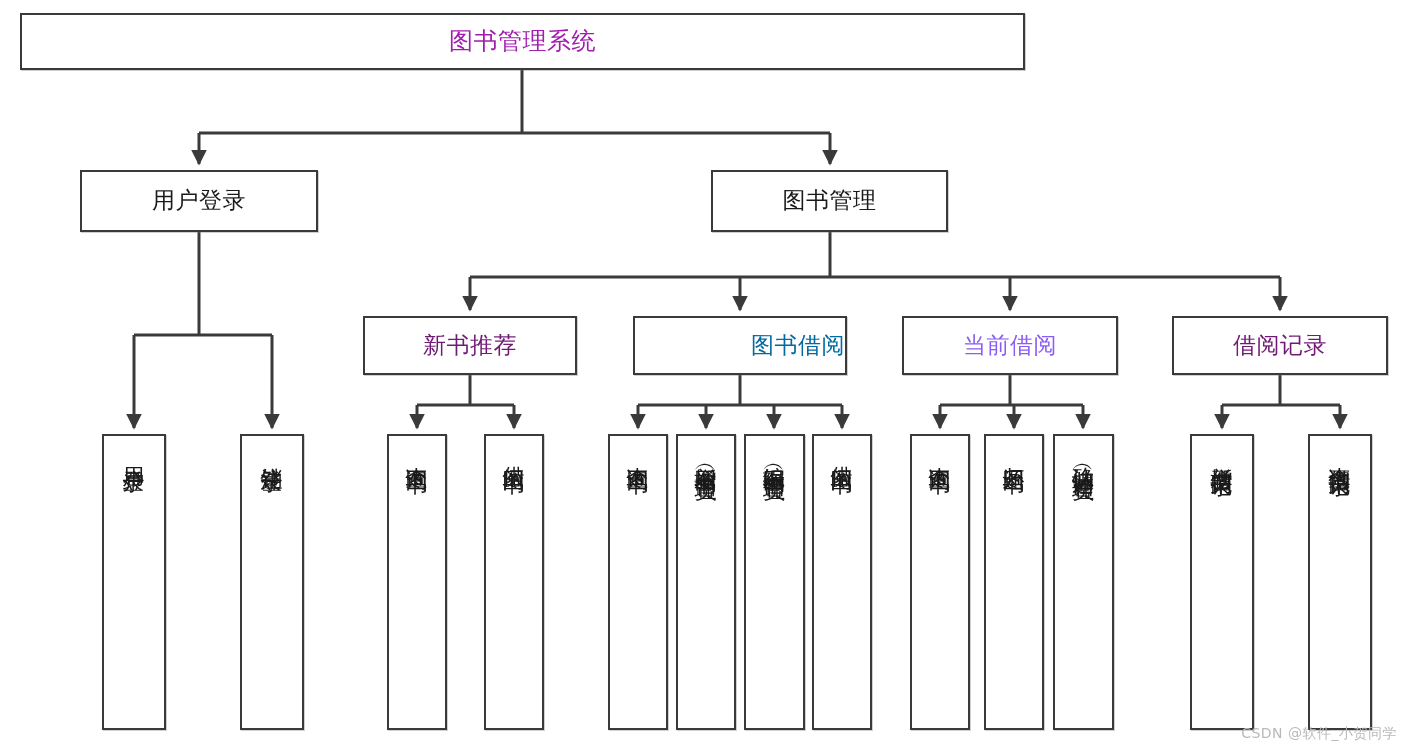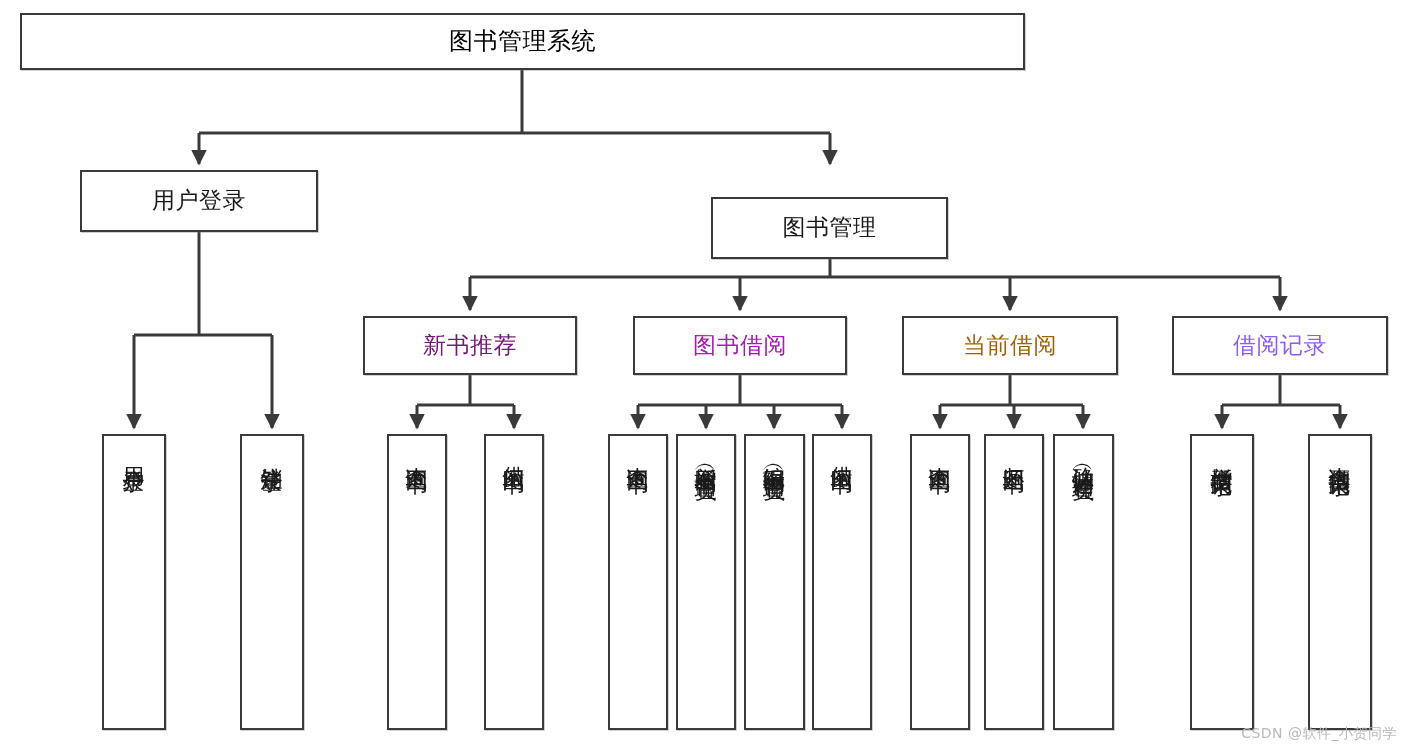--- a/index.html
+++ b/index.html
@@ -121,41 +121,41 @@
       <path d="M 1014 405 L 1014 428" marker-end="url(#arrow)"></path>
       <path d="M 1083 405 L 1083 428" marker-end="url(#arrow)"></path>
 
       <path d="M 1280 375 L 1280 405"></path>
       <path d="M 1222 405 L 1340 405"></path>
       <path d="M 1222 405 L 1222 428" marker-end="url(#arrow)"></path>
       <path d="M 1340 405 L 1340 428" marker-end="url(#arrow)"></path>
     </g>
   </svg>
 
-  <div class="node h root" style="left: 20px; top: 13px; width: 1005px; height: 57px; border-color: rgb(58, 58, 58); background: rgb(255, 255, 255); color: #000000;">
+  <div class="node h root" style="left: 20px; top: 13px; width: 1005px; height: 57px; border-color: rgb(58, 58, 58); background: rgb(255, 255, 255); color: #a21caf;">
     <span class="label">图书管理系统</span>
   </div>
 
   <div class="node h" style="left: 80px; top: 170px; width: 238px; height: 62px; border-color: rgb(58, 58, 58); background: rgb(255, 255, 255); color: rgb(26, 26, 26);">
     <span class="label">用户登录</span>
   </div>
-  <div class="node h" style="left: 711px; top: 170px; width: 237px; height: 62px; border-color: rgb(58, 58, 58); background: rgb(255, 255, 255); color: rgb(26, 26, 26); margin-top: 27px;">
+  <div class="node h" style="left: 711px; top: 170px; width: 237px; height: 62px; border-color: rgb(58, 58, 58); background: rgb(255, 255, 255); color: rgb(26, 26, 26);">
     <span class="label">图书管理</span>
   </div>
 
   <div class="node h" style="left: 363px; top: 316px; width: 214px; height: 59px; border-color: rgb(58, 58, 58); background: rgb(255, 255, 255); color: #701a75;">
     <span class="label">新书推荐</span>
   </div>
-  <div class="node h" style="left: 633px; top: 316px; width: 214px; height: 59px; border-color: rgb(58, 58, 58); background: rgb(255, 255, 255); color: #a21caf;">
+  <div class="node h" style="left: 633px; top: 316px; width: 214px; height: 59px; border-color: rgb(58, 58, 58); background: rgb(255, 255, 255); color: #0369a1; justify-content: flex-end;">
     <span class="label">图书借阅</span>
   </div>
-  <div class="node h" style="left: 902px; top: 316px; width: 216px; height: 59px; border-color: rgb(58, 58, 58); background: rgb(255, 255, 255); color: #a16207;">
+  <div class="node h" style="left: 902px; top: 316px; width: 216px; height: 59px; border-color: rgb(58, 58, 58); background: rgb(255, 255, 255); color: #8b5cf6;">
     <span class="label">当前借阅</span>
   </div>
-  <div class="node h" style="left: 1172px; top: 316px; width: 216px; height: 59px; border-color: rgb(58, 58, 58); background: rgb(255, 255, 255); color: #8b5cf6;">
+  <div class="node h" style="left: 1172px; top: 316px; width: 216px; height: 59px; border-color: rgb(58, 58, 58); background: rgb(255, 255, 255); color: #701a75;">
     <span class="label">借阅记录</span>
   </div>
 
   <div class="node v" style="left: 102px; top: 434px; width: 64px; height: 296px; border-color: rgb(58, 58, 58); background: rgb(255, 255, 255); color: rgb(26, 26, 26);">
     <span class="label">用户登录</span>
   </div>
   <div class="node v" style="left: 240px; top: 434px; width: 64px; height: 296px; border-color: rgb(58, 58, 58); background: rgb(255, 255, 255); color: rgb(26, 26, 26);">
     <span class="label">注销登录</span>
   </div>
   <div class="node v" style="left: 387px; top: 434px; width: 60px; height: 296px; border-color: rgb(58, 58, 58); background: rgb(255, 255, 255); color: rgb(26, 26, 26);">

